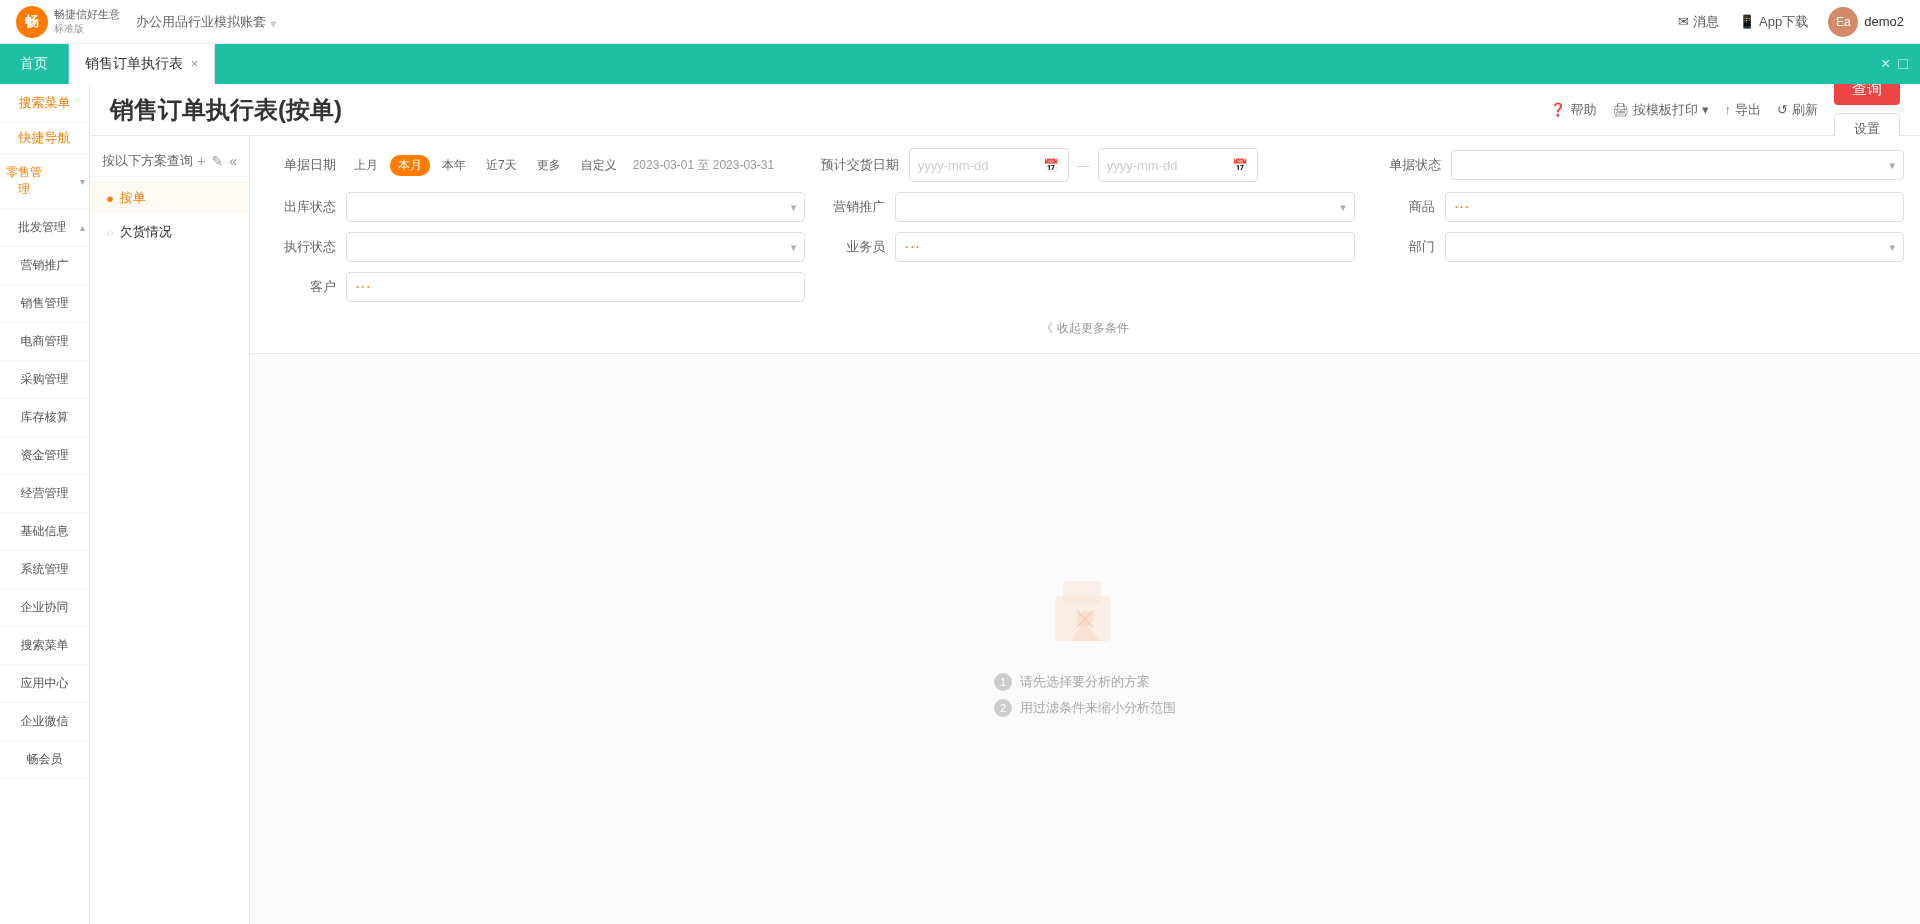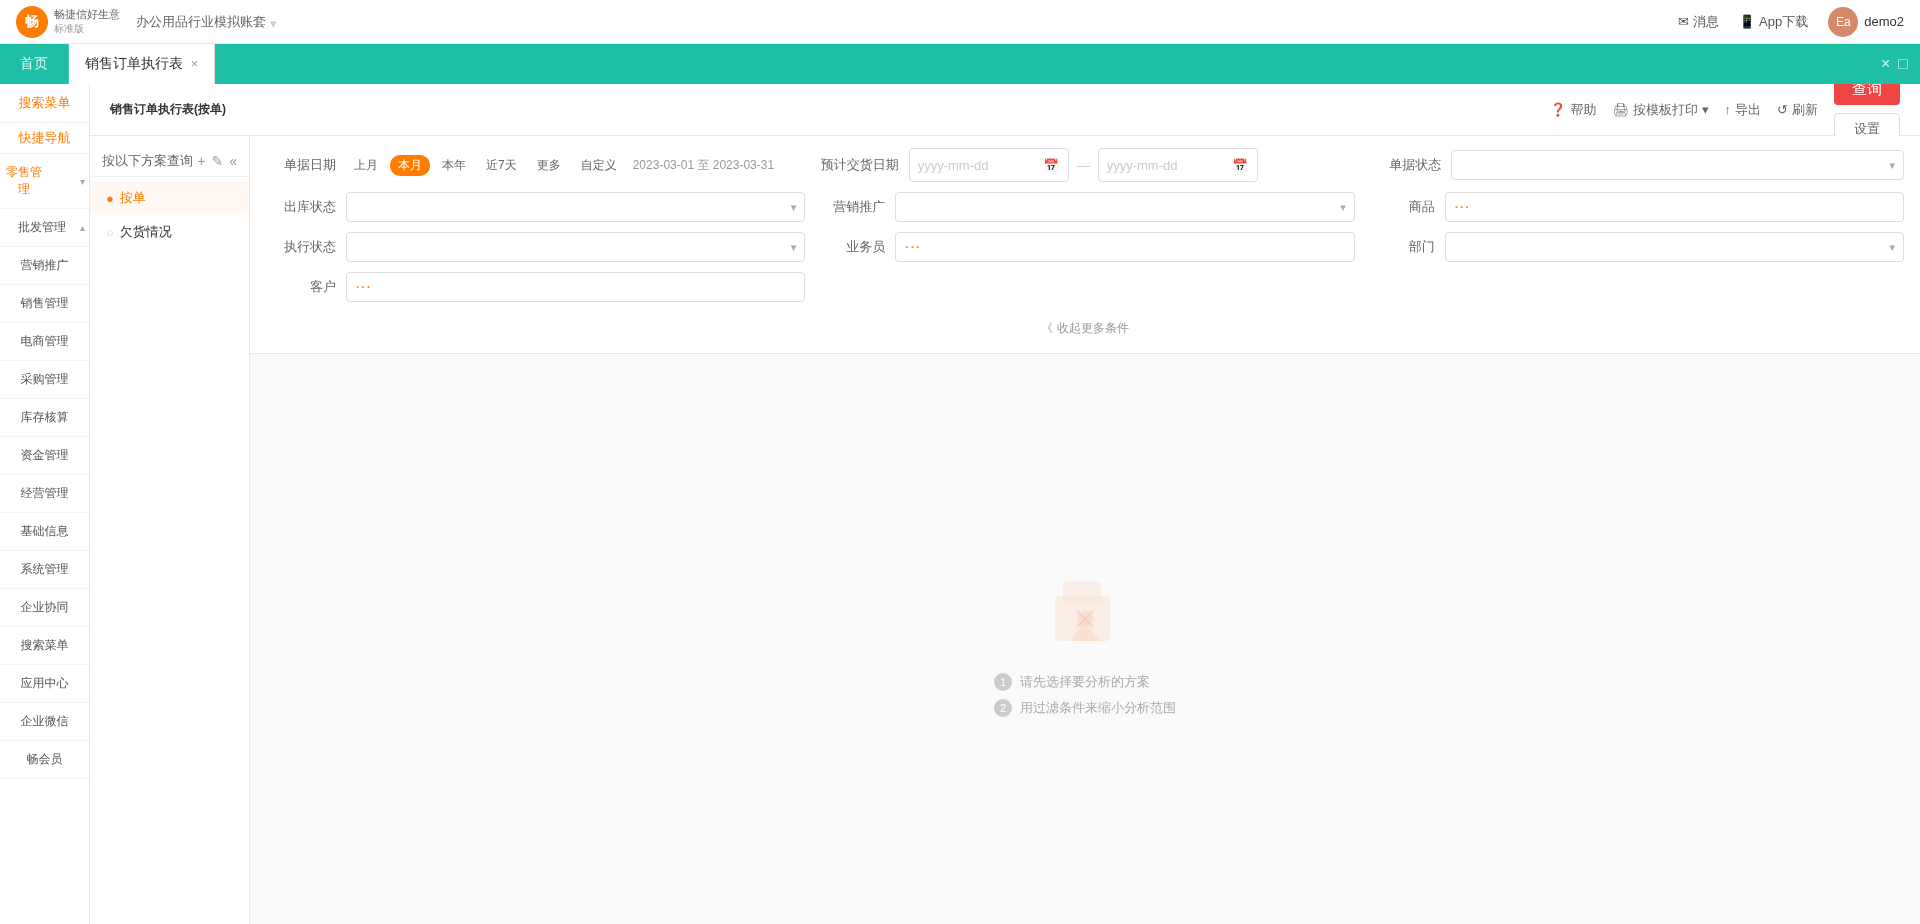--- a/index.html
+++ b/index.html
@@ -115,21 +115,21 @@
     .page-header {
       height: 52px;
       background: #fff;
       border-bottom: 1px solid #e8e8e8;
       display: flex;
       align-items: center;
       justify-content: space-between;
       padding: 0 20px;
       flex-shrink: 0;
     }
-    .page-title { font-size: 12px; font-weight: bold; color: #333; }
+    .page-title { font-size: 24px; font-weight: bold; color: #333; }
     .page-actions { display: flex; align-items: center; gap: 16px; }
     .page-action-btn { display: flex; align-items: center; gap: 4px; color: #666; font-size: 13px; cursor: pointer; }
     .btn-primary { background: #ef4444; color: #fff; border: none; border-radius: 4px; padding: 6px 18px; font-size: 15px; cursor: pointer; }
     .btn-setting { background: #fff; color: #666; border: 1px solid #ddd; border-radius: 4px; padding: 6px 14px; font-size: 13px; cursor: pointer; margin-top: 4px; }
 
     
     .filter-area {
       background: #fff;
       border-bottom: 1px solid #e8e8e8;
       padding: 12px 16px;

